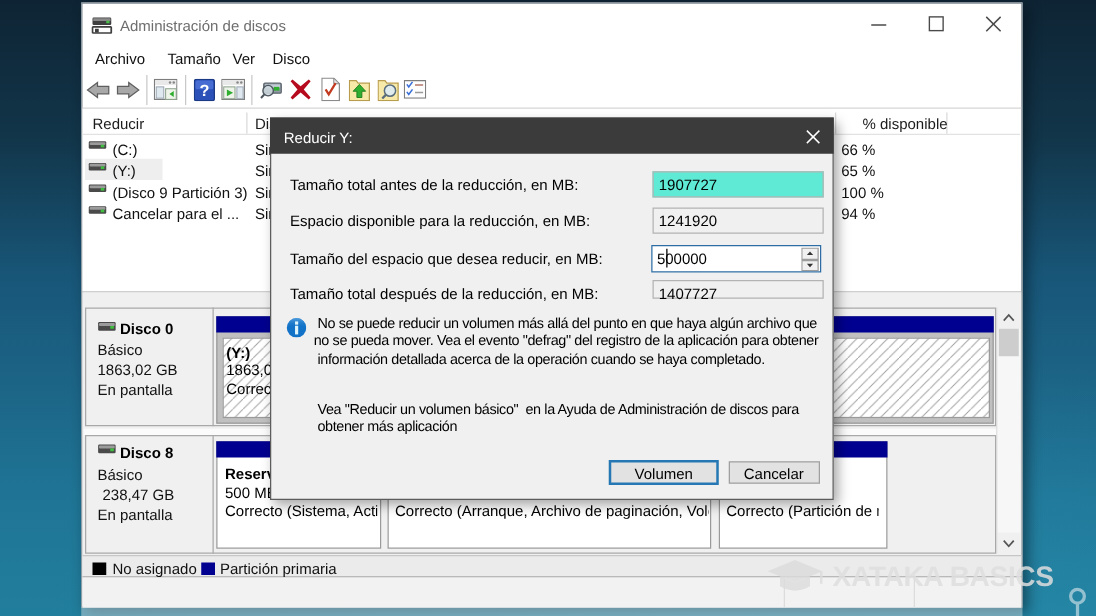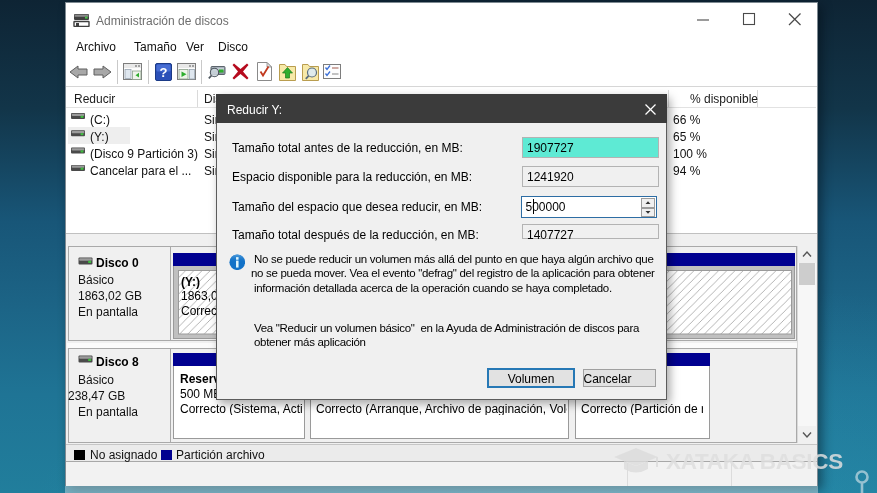--- a/index.html
+++ b/index.html
@@ -127,21 +127,21 @@
 
 <div class="abs" style="left:68px;top:348px;width:729px;height:95px;border:1px solid #a9a9a9"></div>
 <div class="abs" style="left:170px;top:348px;width:1px;height:95px;background:#a9a9a9"></div>
 <svg class="abs" style="left:78px;top:354px" width="15" height="11" viewBox="0 0 15 11">
   <rect x="0.5" y="1.5" width="14" height="7" rx="1" fill="#4a4a4a"></rect>
   <rect x="1.2" y="2.3" width="12.6" height="2.4" rx="0.8" fill="#9b9b9b"></rect>
   <rect x="10.2" y="4.8" width="2.9" height="2.2" fill="#3fbf3f"></rect>
 </svg>
 <div class="dlabelb" style="left:96px;top:355px">Disco 8</div>
 <div class="dlabel" style="left:78px;top:372.5px">Básico</div>
-<div class="dlabel" style="left:68px;top:388.5px">238,47 GB</div>
+<div class="dlabel" style="left:82px;top:388.5px">238,47 GB</div>
 <div class="dlabel" style="left:78px;top:404.5px">En pantalla</div>
 
 <div class="abs" style="left:173px;top:352.5px;width:132px;height:86px;background:#fff;border:1px solid #9a9a9a"></div>
 <div class="abs" style="left:173px;top:352.5px;width:132px;height:13px;background:#000090"></div>
 <div class="cell3" style="left:180px;top:372px;width:124px;height:13px;font-weight:bold">Reservado para el sistema</div>
 <div class="cell3" style="left:180px;top:386.5px;width:124px;height:13px">500 MB NTFS</div>
 <div class="cell3" style="left:180px;top:402px;width:122px;height:13px;white-space:nowrap">Correcto (Sistema, Activo, Partición primaria)</div>
 <div class="abs" style="left:310px;top:352.5px;width:259px;height:86px;background:#fff;border:1px solid #9a9a9a"></div>
 <div class="abs" style="left:310px;top:352.5px;width:259px;height:13px;background:#000090"></div>
 <div class="cell3" style="left:316px;top:372px;width:251px;height:13px;font-weight:bold">(C:)</div>
@@ -161,21 +161,21 @@
 </svg>
 
 <div class="abs" style="left:66px;top:444px;width:751px;height:17px;background:#ebebeb;border-top:1px solid #c6c6c6"></div>
 <div class="abs" style="left:66px;top:461px;width:751px;height:1px;background:#a8a8a8"></div>
 <div class="abs" style="left:66px;top:462px;width:751px;height:24px;background:#f2f2f2"></div>
 <div class="abs" style="left:627px;top:463px;width:1px;height:23px;background:#dcdcdc"></div>
 <div class="abs" style="left:731px;top:463px;width:1px;height:23px;background:#dcdcdc"></div>
 <div class="abs" style="left:73.5px;top:449.5px;width:11px;height:10.5px;background:#000"></div>
 <div class="dlabel" style="left:90px;top:447.5px">No asignado</div>
 <div class="abs" style="left:161px;top:449.5px;width:11px;height:10.5px;background:#000090"></div>
-<div class="dlabel" style="left:176px;top:447.5px">Partición archivo</div>
+<div class="dlabel" style="left:176px;top:447.5px">Partición primaria</div>
 
 <div class="menu" style="left:76px">Archivo</div>
 <div class="menu" style="left:134px">Tamaño</div>
 <div class="menu" style="left:186px">Ver</div>
 <div class="menu" style="left:218px">Disco</div>
 
 <svg class="abs" style="left:68px;top:64px" width="45" height="16" viewBox="0 0 45 16">
   <path d="M10 2 L10 5 L19 5 L19 11 L10 11 L10 14 L2 8 Z" fill="#a8a8a8" stroke="#5f5f5f" stroke-width="1"></path>
   <path d="M35 2 L35 5 L26 5 L26 11 L35 11 L35 14 L43 8 Z" fill="#a8a8a8" stroke="#5f5f5f" stroke-width="1"></path>
 </svg>
@@ -273,21 +273,21 @@
     </defs>
   <rect x="8.1" y="3.6" width="2.9" height="3" fill="#dff5fc"></rect>
   <rect x="8.1" y="7.6" width="2.9" height="8" fill="#dff5fc"></rect>
 </svg>
 <div class="itxt" style="left:254px;top:252.5px">No se puede reducir un volumen más allá del punto en que haya algún archivo que</div>
 <div class="itxt" style="left:251px;top:267.2px">no se pueda mover. Vea el evento "defrag" del registro de la aplicación para obtener</div>
 <div class="itxt" style="left:254px;top:281.9px">información detallada acerca de la operación cuando se haya completado.</div>
 <div class="itxt" style="left:254px;top:321.5px">Vea "Reducir un volumen básico"&nbsp; en la Ayuda de Administración de discos para</div>
 <div class="itxt" style="left:254px;top:336.2px">obtener más aplicación</div>
 <div class="abs" style="left:487px;top:368px;width:88px;height:20px;background:#e2e2e2;border:2px solid #2678b5;font-size:12px;text-align:center;padding-top:2px">Volumen</div>
-<div class="abs" style="left:582.5px;top:369px;width:73px;height:18px;background:#e2e2e2;border:1px solid #a0a0a0;font-size:12px;text-align:left;padding-top:1.5px">Cancelar</div>
+<div class="abs" style="left:582.5px;top:369px;width:73px;height:18px;background:#e2e2e2;border:1px solid #a0a0a0;font-size:12px;text-align:center;padding-top:1.5px">Cancelar</div>
 
 <svg class="abs" style="left:610px;top:446px" width="52" height="32" viewBox="0 0 52 32" opacity="0.8">
   <path d="M26 2 L48 11 L26 20 L4 11 Z" fill="#dcdcdc"></path>
   <path d="M14 15 L14 23 Q26 30 38 23 L38 15 L26 20 Z" fill="#dcdcdc"></path>
   <rect x="46" y="11" width="2" height="10" fill="#dcdcdc"></rect>
 </svg>
 <div class="abs" style="left:666px;top:449px;font-size:22.5px;font-weight:bold;color:rgba(222,222,222,0.85);letter-spacing:-0.3px;white-space:nowrap">XATAKA BASICS</div>
 <svg class="abs" style="left:851px;top:468px" width="22" height="29" viewBox="0 0 22 29" opacity="0.85">
   <circle cx="11" cy="9" r="5.5" fill="none" stroke="#a9ccd9" stroke-width="2.6"></circle>
   <line x1="11" y1="14.5" x2="11" y2="29" stroke="#a9ccd9" stroke-width="2.6"></line>

